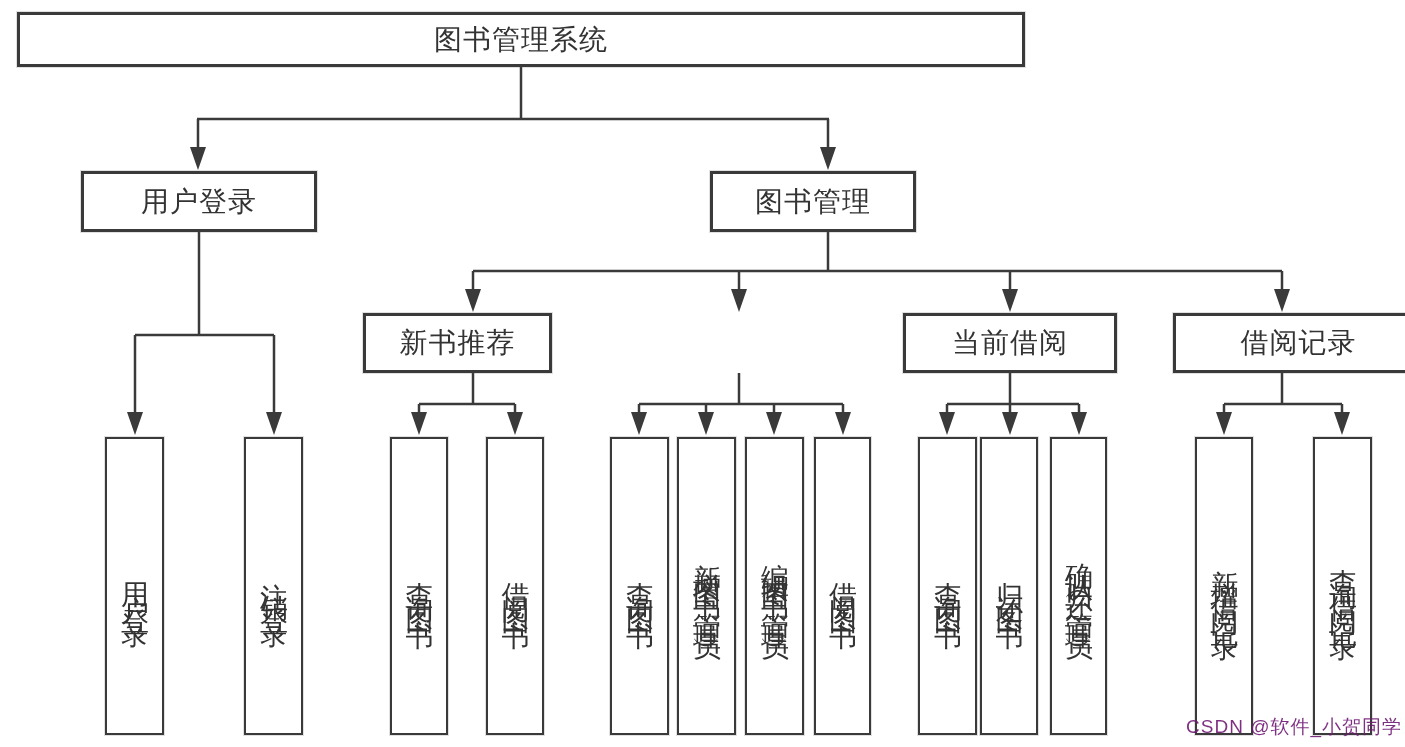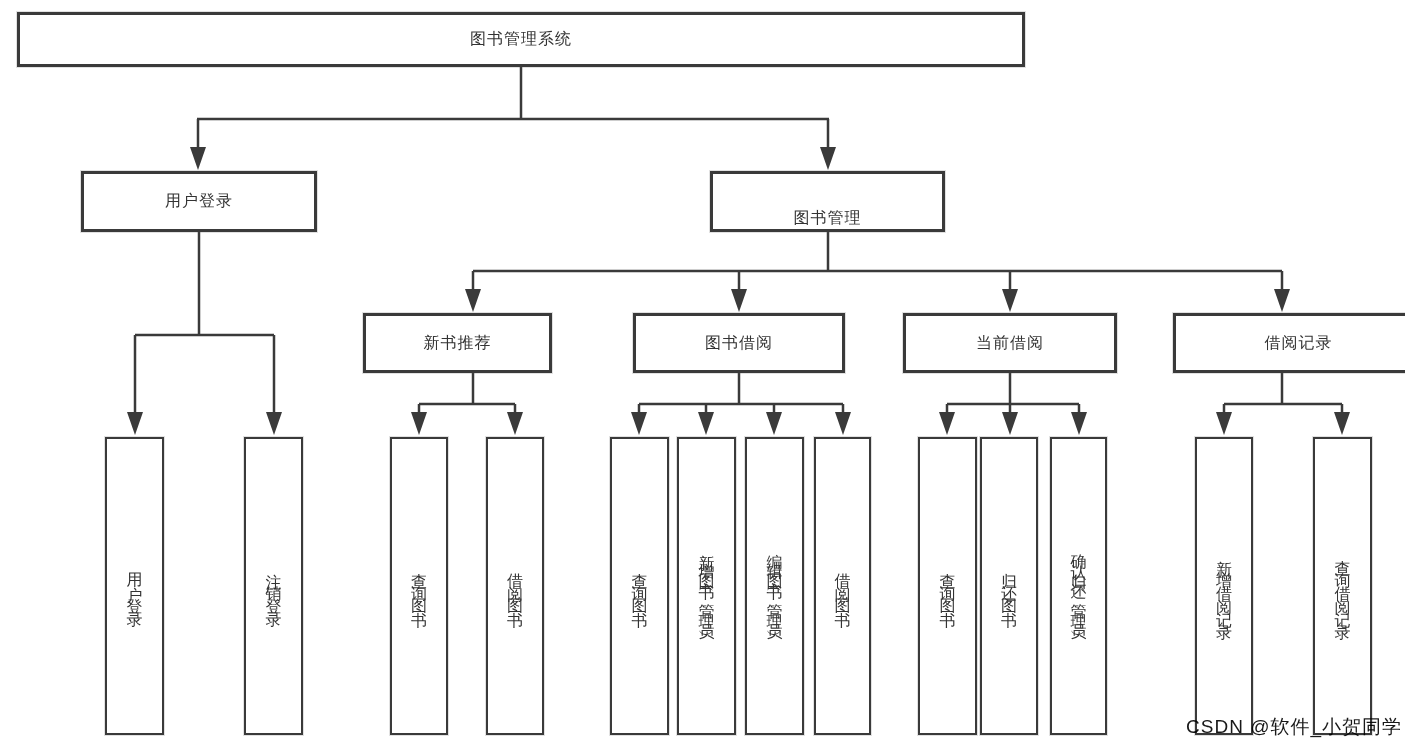--- a/index.html
+++ b/index.html
@@ -27,21 +27,21 @@
   }
   .node {
     position: absolute;
     box-sizing: border-box;
     background: #ffffff;
     border: 3px solid #3a3a3a;
     box-shadow: 0 0 0 1px rgba(90,90,90,0.18);
     display: flex;
     align-items: center;
     justify-content: center;
-    font-size: 16px;
+    font-size: 28px;
     letter-spacing: 1px;
     color: #333333;
   }
   .node.leaf {
     border-width: 2.5px;
     top: 437px;
     height: 298px;
   }
   .vtext {
     writing-mode: vertical-rl;
@@ -49,21 +49,21 @@
     letter-spacing: 13px;
     white-space: nowrap;
   }
   .vtext.long { letter-spacing: 10px; }
   .watermark {
     position: absolute;
     top: 714px;
     right: 3px;
     font-size: 19px;
     letter-spacing: 1px;
-    color: #000000;
+    color: #701a75;
     opacity: 0.9;
   }
 </style>
 </head>
 <body>
 
 <div class="canvas">
 
   <svg class="connectors" viewBox="0 0 1405 747">
     <g>
@@ -134,30 +134,27 @@
     </g>
   </svg>
 
   <div class="node" style="left:17px; top:12px; width:1008px; height:55px;">
     <span>图书管理系统</span>
   </div>
 
   <div class="node" style="left:81px; top:171px; width:236px; height:61px;">
     <span>用户登录</span>
   </div>
-  <div class="node" style="left:710px; top:171px; width:235px; height:61px;align-items:flex-end;">
+  <div class="node" style="left:710px; top:171px; width:206px; height:61px;">
     <span>图书管理</span>
   </div>
 
   <div class="node" style="left:363px; top:313px; width:189px; height:60px;">
     <span>新书推荐</span>
   </div>
-  <div class="node" style="left:633px; top:313px; width:212px; height:60px;">
-    <span>图书借阅</span>
-  </div>
   <div class="node" style="left:903px; top:313px; width:214px; height:60px;">
     <span>当前借阅</span>
   </div>
   <div class="node" style="left:1173px; top:313px; width:251px; height:60px;">
     <span>借阅记录</span>
   </div>
 
   <div class="node leaf" style="left:105px; width:59px;">
     <span class="vtext">用户登录</span>
   </div>

